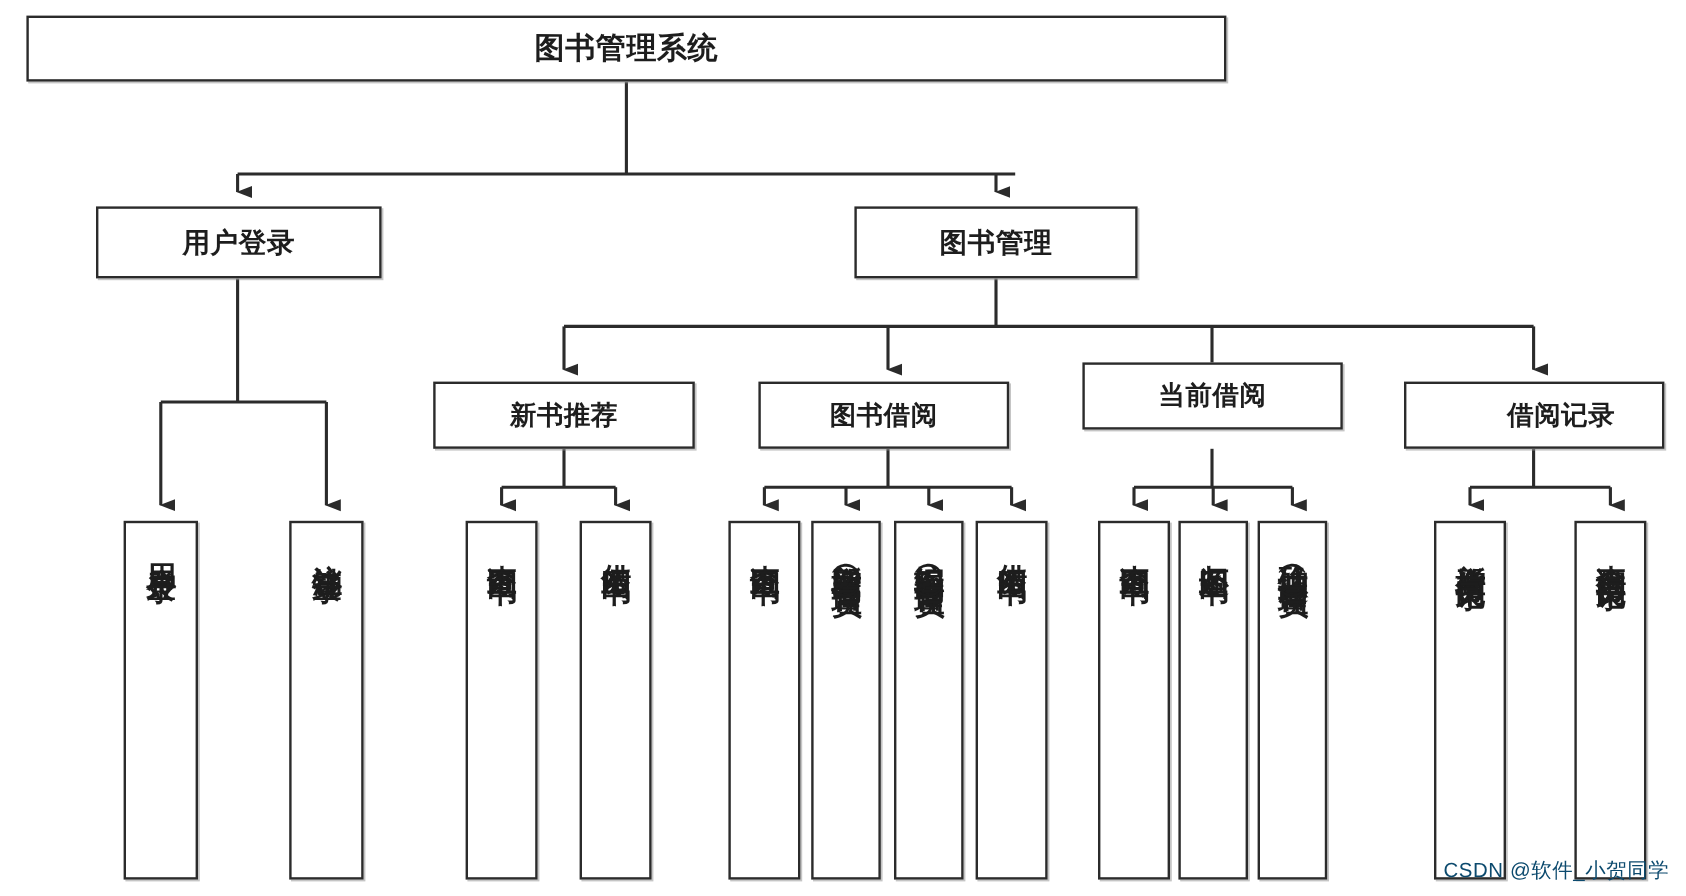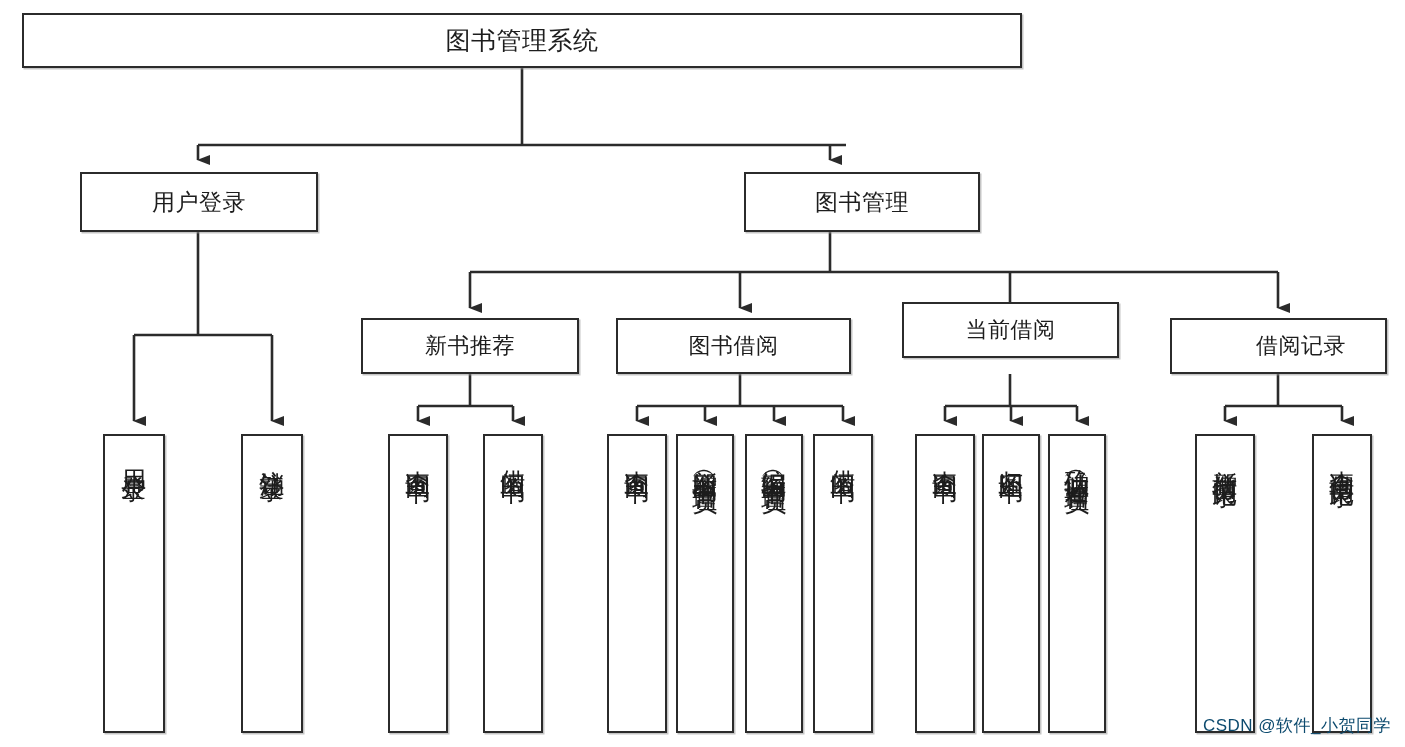--- a/index.html
+++ b/index.html
@@ -34,20 +34,21 @@
     align-items: center;
     justify-content: center;
     color: #1d1d1d;
     box-shadow: 1.5px 1.5px 0 rgba(150,150,150,0.55);
   }
   .node .label {
     display: block;
     text-align: center;
     line-height: 1.14;
     letter-spacing: 0.5px;
+    font-weight: bold;
   }
   .node.horiz .label {
     writing-mode: horizontal-tb;
   }
   .node.vert {
     align-items: flex-start;
     padding-top: 14px;
   }
   .node.vert .label {
     writing-mode: vertical-rl;
@@ -132,28 +133,28 @@
     </g>
   </svg>
 
   <div class="node horiz root" style="left:22px; top:13px; width:1000px; height:55px;">
     <span class="label">图书管理系统</span>
   </div>
 
   <div class="node horiz lvl2" style="left:80px; top:172px; width:238px; height:60px;">
     <span class="label">用户登录</span>
   </div>
-  <div class="node horiz lvl2" style="left:712px; top:172px; width:236px; height:60px;margin-left:32px;">
+  <div class="node horiz lvl2" style="left:712px; top:172px; width:236px; height:60px;">
     <span class="label">图书管理</span>
   </div>
 
   <div class="node horiz lvl3" style="left:361px; top:318px; width:218px; height:56px;">
     <span class="label">新书推荐</span>
   </div>
-  <div class="node horiz lvl3" style="left:616px; top:318px; width:235px; height:56px;">
+  <div class="node horiz lvl3" style="left:632px; top:318px; width:209px; height:56px;">
     <span class="label">图书借阅</span>
   </div>
   <div class="node horiz lvl3" style="left:902px; top:302px; width:217px; height:56px;">
     <span class="label">当前借阅</span>
   </div>
   <div class="node horiz lvl3" style="left:1170px; top:318px; width:217px; height:56px;padding-left:45px;">
     <span class="label">借阅记录</span>
   </div>
 
   <div class="node vert leaf" style="left:103px; top:434px; width:62px; height:299px;">

